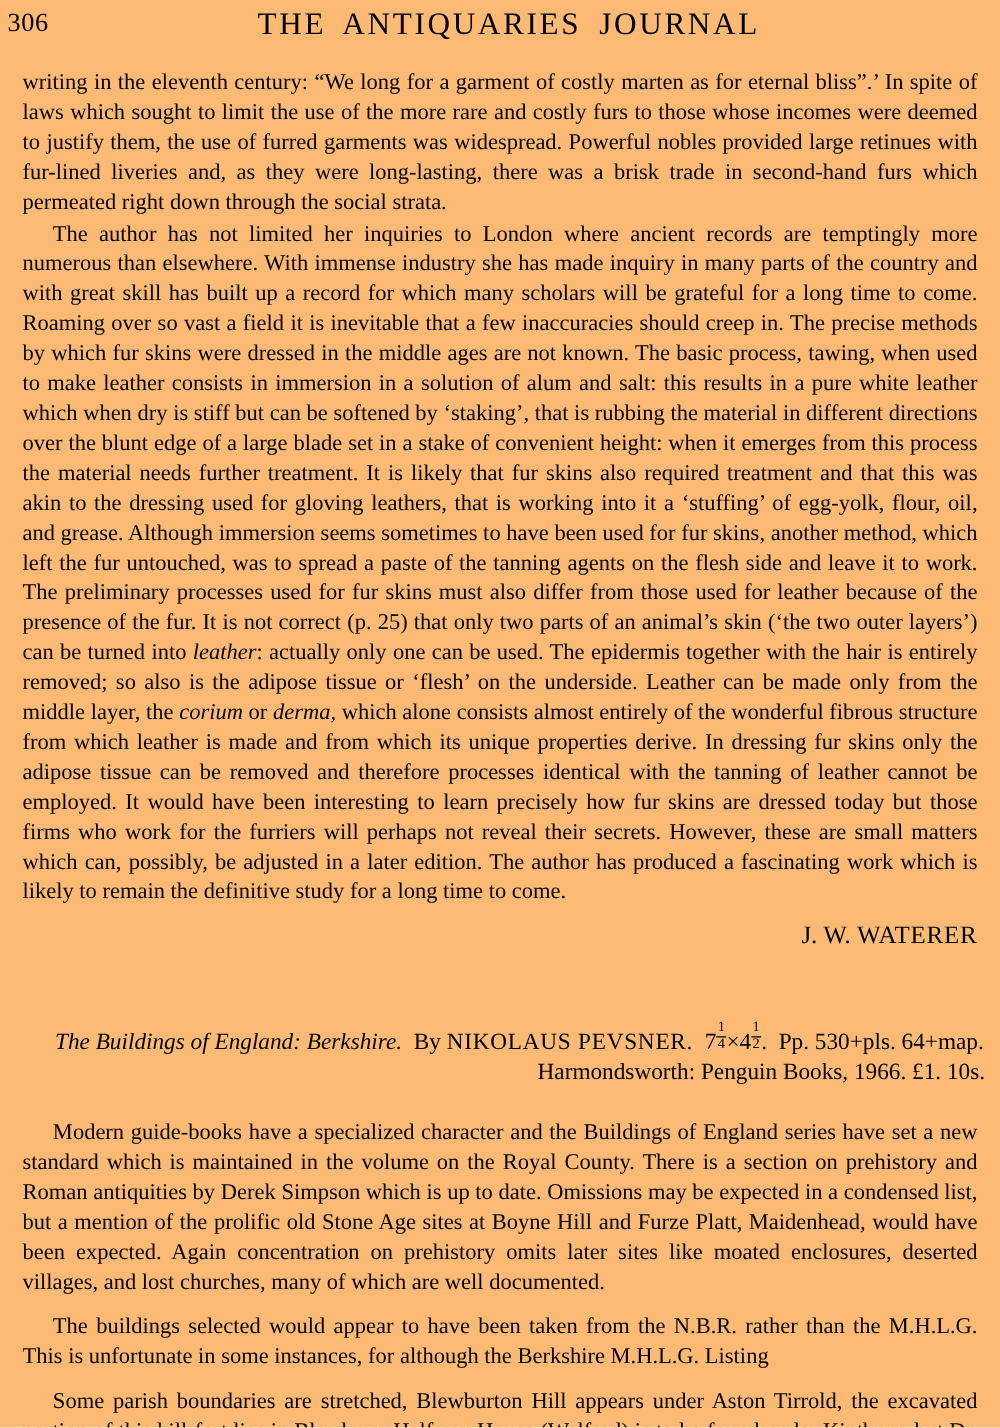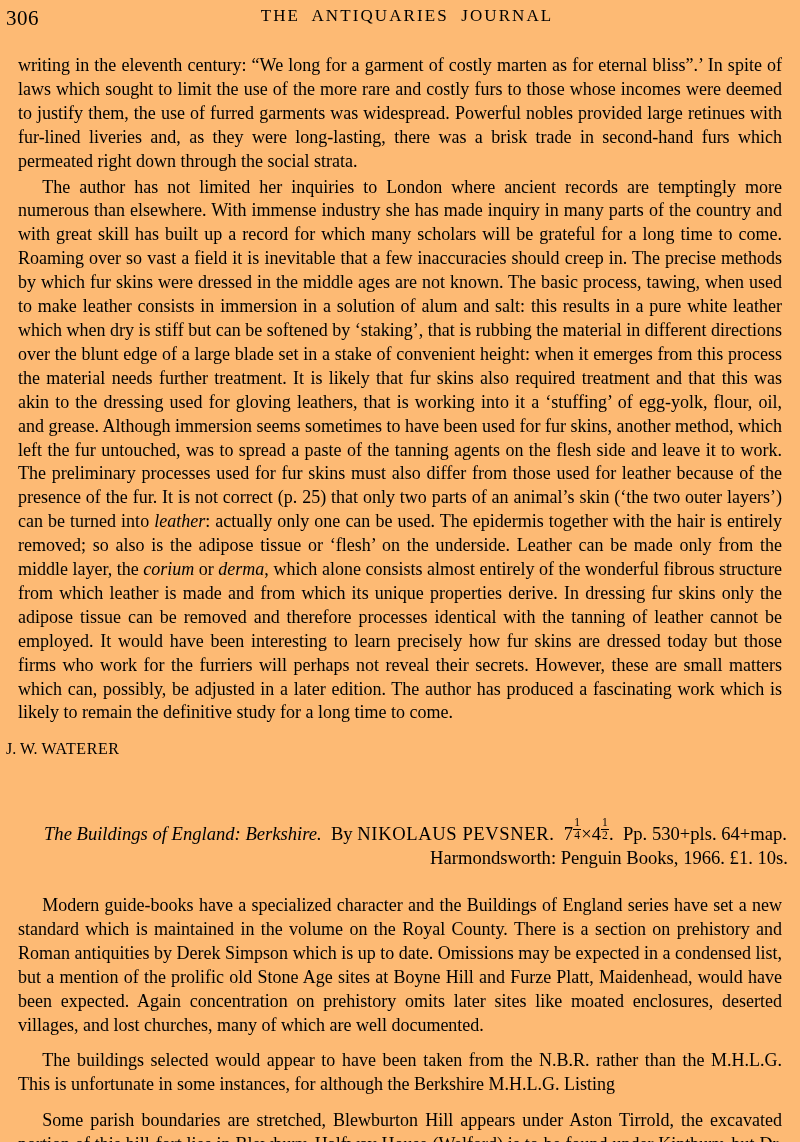--- a/index.html
+++ b/index.html
@@ -32,21 +32,21 @@
     position: absolute;
     left: 6px;
     top: 6px;
     font-size: 21px;
     letter-spacing: 0.5px;
     font-variant-numeric: oldstyle-nums;
     font-feature-settings: "onum" 1;
   }
   .journal-title {
     text-align: center;
-    font-size: 17px;
+    font-size: 25px;
     letter-spacing: 2.1px;
     word-spacing: 6px;
     padding-left: 14px;
   }
 
   
   .body-col {
     padding: 0 6px 0 6px;
   }
 
@@ -64,22 +64,23 @@
   }
   p.para + p.para {
     margin-top: 0;
   }
 
   
   .gap-after-para1 { margin-bottom: 2px !important; }
 
   .byline {
     margin: 6px 0 0 0;
+    text-align: right;
     padding-right: 12px;
-    font-size: 16px;
+    font-size: 20px;
     line-height: 23.9px;
   }
   .smallcaps {
     font-variant: small-caps;
     letter-spacing: 0.6px;
   }
 
   
   .review-head {
     margin: 0;

